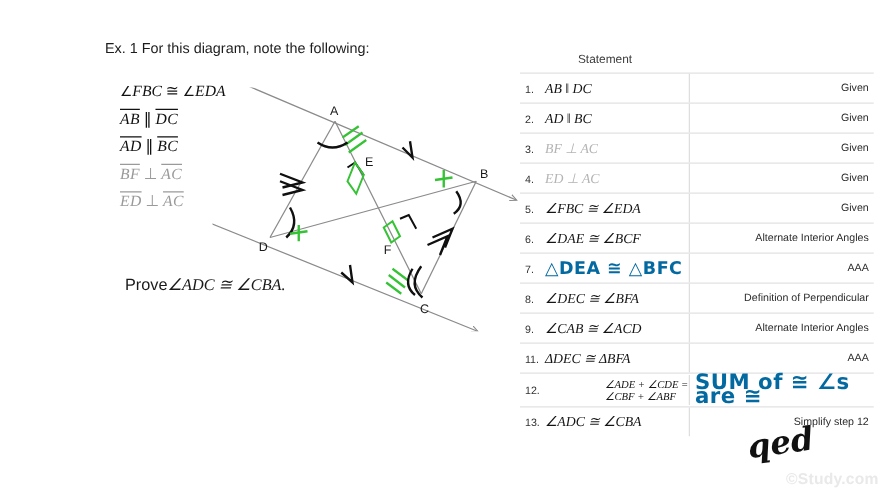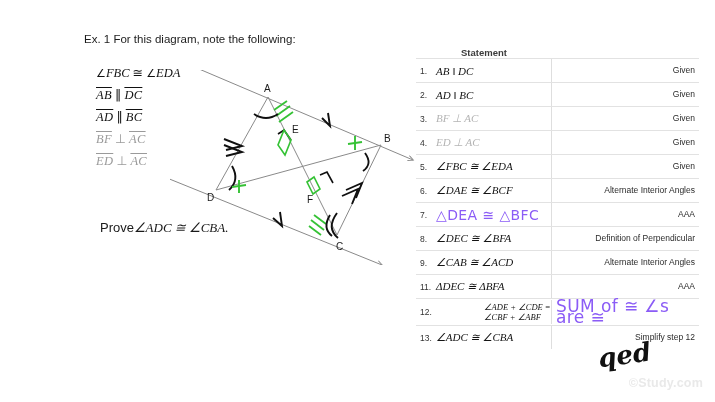--- a/index.html
+++ b/index.html
@@ -73,22 +73,21 @@
 
   
   #proof-table {
     position: absolute;
     left: 416px; top: 36px;
     width: 283px;
   }
   .th-row {
     display: flex;
     height: 22px;
-    align-items: flex-end;
-    font-weight: bold;
+    align-items: center;
   }
   .th-row .th-stmt, .th-row .th-reason {
     font-size: 9.5px;
     color: #3b3b3b;
     text-align: center;
   }
   .th-stmt { width: 136px; }
   .th-reason { width: 147px; }
 
   .trow {
@@ -128,23 +127,23 @@
     box-sizing: border-box;
     font-size: 8.5px;
     color: #2b2b2b;
     text-align: right;
     line-height: 11px;
   }
 
   
   .hand {
     font-family: "DejaVu Sans", sans-serif;
-    font-weight: normal;
+    font-weight: bold;
     font-style: normal;
-    color: #8b5cf6;
+    color: #0369a1;
     letter-spacing: .4px;
   }
   .hw-stmt7 { font-size: 14px; }
   .hw-reason12 { font-size: 17px; text-align: left; }
 
   #qed {
     position: absolute;
     left: 598px; top: 340px;
     font-family: "DejaVu Serif", serif;
     font-style: italic;

